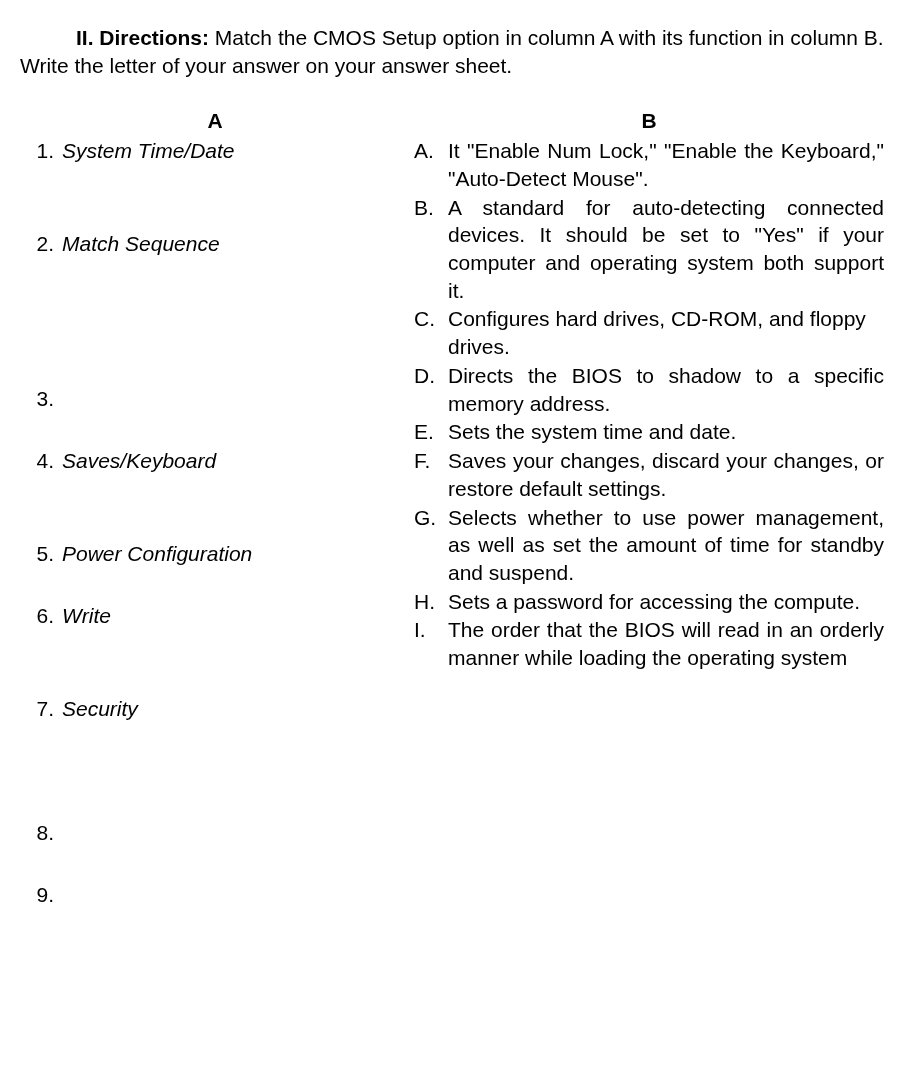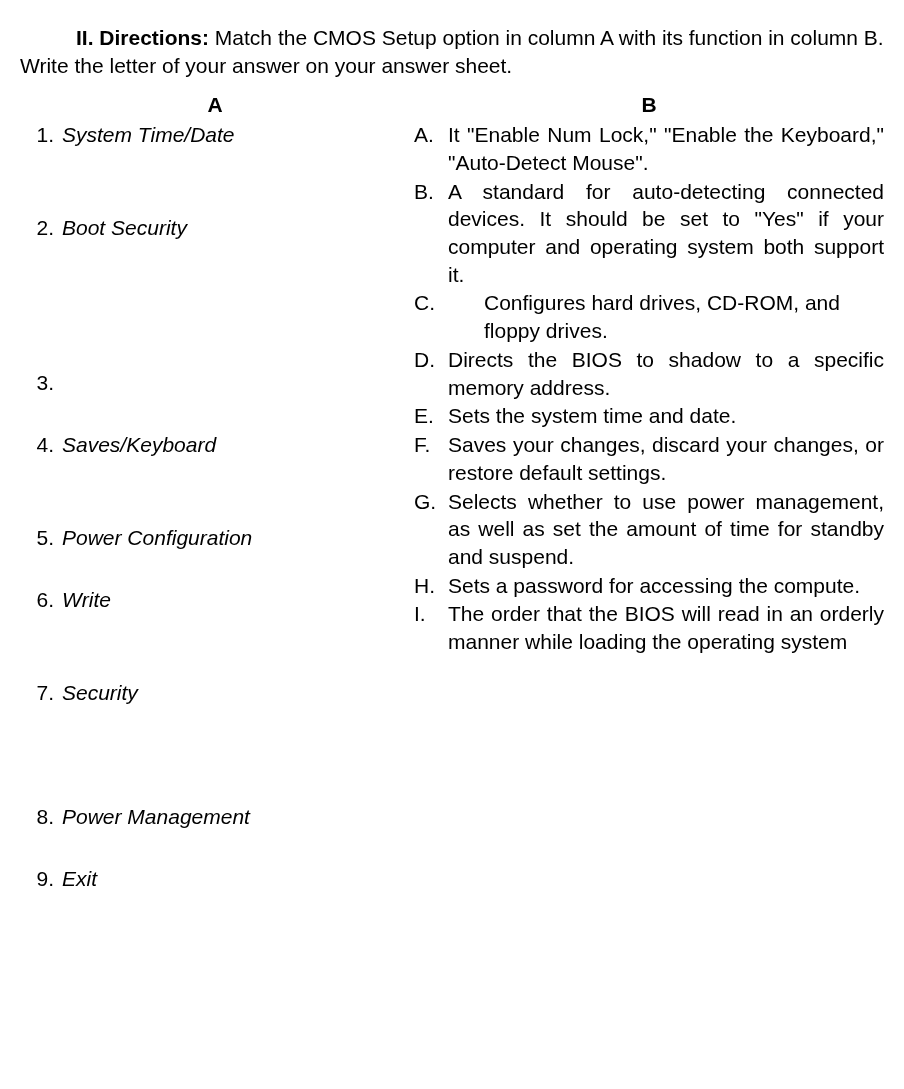--- a/index.html
+++ b/index.html
@@ -10,21 +10,21 @@
     color: #000000;
     width: 904px;
   }
   .page {
     padding: 24px 20px 40px 20px;
     box-sizing: border-box;
     font-size: 21px;
     line-height: 1.32;
   }
   .directions {
-    margin-bottom: 12px;
+    margin-bottom: 28px;
   }
   .directions .lead {
     font-weight: bold;
     margin-left: 56px;
   }
   .columns {
     display: flex;
     flex-direction: row;
     gap: 24px;
   }
@@ -81,21 +81,21 @@
   }
   .b-letter {
     flex: 0 0 30px;
     padding-right: 4px;
   }
   .b-text {
     flex: 1 1 auto;
     text-align: justify;
     text-justify: inter-word;
   }
-  .b-text.noj { text-align: left; margin-left: 36px; }
+  .b-text.noj { text-align: left; }
 </style>
 </head>
 <body>
 
 <div class="page">
 
   <div class="directions">
     <span class="lead">II. Directions:</span><span> Match the CMOS Setup option in column A with its function in column B. Write the letter of your answer on your answer sheet.</span>
   </div>
 
@@ -103,21 +103,21 @@
 
     <div class="col-a">
       <div class="col-header">A</div>
       <ul class="a-list">
         <li class="a-item h1">
           <span class="a-num">1.</span>
           <span class="a-text">System Time/Date</span>
         </li>
         <li class="a-item h2">
           <span class="a-num">2.</span>
-          <span class="a-text">Boot Security</span>
+          <span class="a-text">Match Sequence</span>
         </li>
         <li class="a-item h3">
           <span class="a-num">3.</span>
         </li>
         <li class="a-item h4">
           <span class="a-num">4.</span>
           <span class="a-text">Saves/Keyboard</span>
         </li>
         <li class="a-item h5">
           <span class="a-num">5.</span>
@@ -126,25 +126,23 @@
         <li class="a-item h6">
           <span class="a-num">6.</span>
           <span class="a-text">Write</span>
         </li>
         <li class="a-item h7">
           <span class="a-num">7.</span>
           <span class="a-text">Security</span>
         </li>
         <li class="a-item h8">
           <span class="a-num">8.</span>
-          <span class="a-text">Power Management</span>
         </li>
         <li class="a-item h9">
           <span class="a-num">9.</span>
-          <span class="a-text">Exit</span>
         </li>
       </ul>
     </div>
 
     <div class="col-b">
       <div class="col-header">B</div>
       <ul class="b-list">
         <li class="b-item">
           <span class="b-letter">A.</span>
           <span class="b-text">It "Enable Num Lock," "Enable the Keyboard," "Auto-Detect Mouse".</span>

